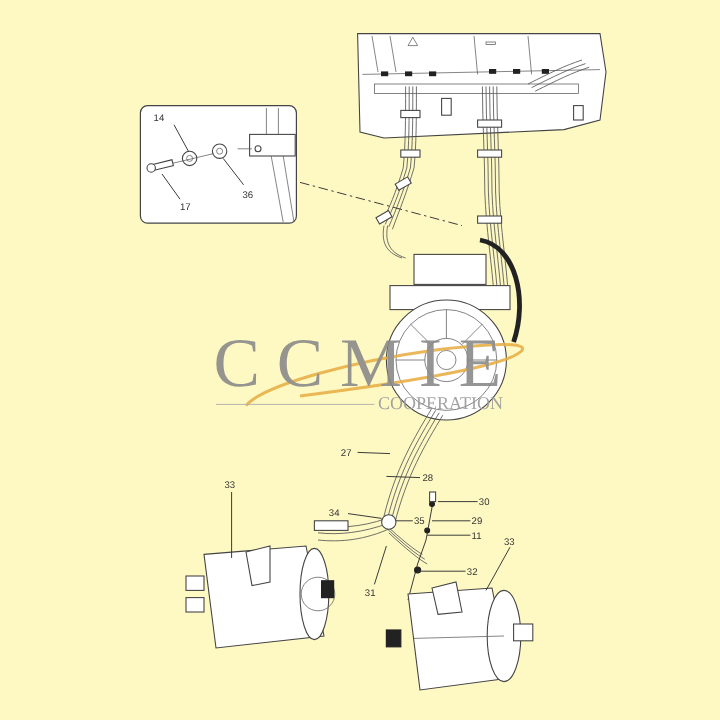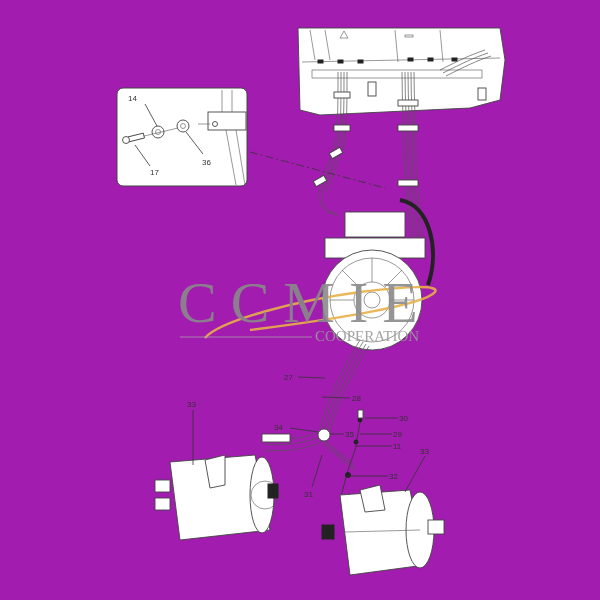--- a/index.html
+++ b/index.html
@@ -1,16 +1,16 @@
 <!DOCTYPE html>
 <html><head>
 <meta charset="utf-8">
 <style>
   html,body{margin:0;padding:0;background:#ffffff;}
-  #stage{position:relative;width:600px;height:600px;overflow:hidden;background:#a21caf;font-family:"Liberation Sans",sans-serif;}
+  #stage{position:relative;width:600px;height:600px;overflow:hidden;background:#fef9c3;font-family:"Liberation Sans",sans-serif;}
   svg{position:absolute;left:0;top:0;}
   .callout{font-family:"Liberation Sans",sans-serif;font-size:8px;fill:#333;}
   .wm-letters{font-family:"Liberation Serif",serif;font-size:58px;fill:#8a8a8a;letter-spacing:14px;}
   .wm-sub{font-family:"Liberation Serif",serif;font-size:15px;fill:#9a9a9a;}
   .ln{stroke:#333;stroke-width:0.8;fill:none;}
   .part{stroke:#444;stroke-width:0.9;fill:#fff;}
   .thin{stroke:#555;stroke-width:0.6;fill:none;}
   .cable{stroke:#555;stroke-width:0.7;fill:none;}
   .dark{fill:#222;stroke:#222;}
 </style>

